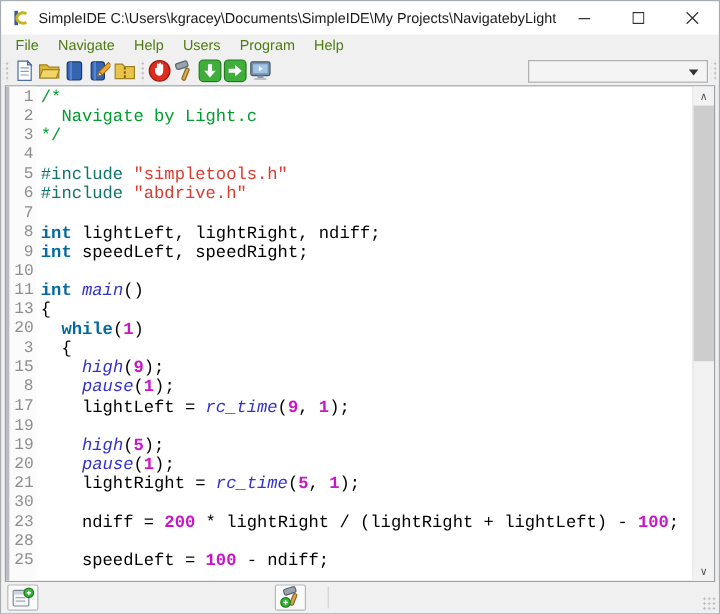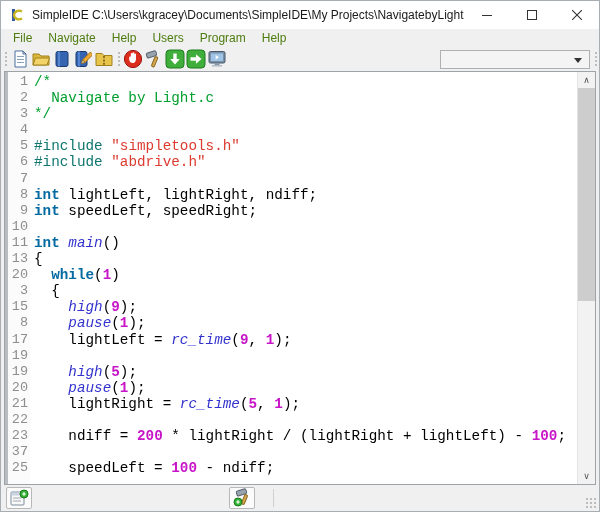--- a/index.html
+++ b/index.html
@@ -196,23 +196,23 @@
         <div class="ln">13</div>
         <div class="ln">20</div>
         <div class="ln">3</div>
         <div class="ln">15</div>
         <div class="ln">8</div>
         <div class="ln">17</div>
         <div class="ln">19</div>
         <div class="ln">19</div>
         <div class="ln">20</div>
         <div class="ln">21</div>
-        <div class="ln">22</div>
+        <div class="ln">30</div>
         <div class="ln">23</div>
-        <div class="ln">37</div>
+        <div class="ln">28</div>
         <div class="ln">25</div>
       </div>
     <div class="code"><div class="cl"><span class="seg-com">/*</span></div><div class="cl"><span class="seg-com">  Navigate by Light.c</span></div><div class="cl"><span class="seg-com">*/</span></div><div class="cl"></div><div class="cl"><span class="seg-pre">#include</span><span class="seg-pln"> </span><span class="seg-str">"simpletools.h"</span></div><div class="cl"><span class="seg-pre">#include</span><span class="seg-pln"> </span><span class="seg-str">"abdrive.h"</span></div><div class="cl"></div><div class="cl"><span class="seg-kw">int</span><span class="seg-pln"> lightLeft, lightRight, ndiff;</span></div><div class="cl"><span class="seg-kw">int</span><span class="seg-pln"> speedLeft, speedRight;</span></div><div class="cl"></div><div class="cl"><span class="seg-kw">int</span><span class="seg-pln"> </span><span class="seg-fn">main</span><span class="seg-pln">()</span></div><div class="cl"><span class="seg-pln">{</span></div><div class="cl"><span class="seg-pln">  </span><span class="seg-kw">while</span><span class="seg-pln">(</span><span class="seg-num">1</span><span class="seg-pln">)</span></div><div class="cl"><span class="seg-pln">  {</span></div><div class="cl"><span class="seg-pln">    </span><span class="seg-fn">high</span><span class="seg-pln">(</span><span class="seg-num">9</span><span class="seg-pln">);</span></div><div class="cl"><span class="seg-pln">    </span><span class="seg-fn">pause</span><span class="seg-pln">(</span><span class="seg-num">1</span><span class="seg-pln">);</span></div><div class="cl"><span class="seg-pln">    lightLeft = </span><span class="seg-fn">rc_time</span><span class="seg-pln">(</span><span class="seg-num">9</span><span class="seg-pln">, </span><span class="seg-num">1</span><span class="seg-pln">);</span></div><div class="cl"></div><div class="cl"><span class="seg-pln">    </span><span class="seg-fn">high</span><span class="seg-pln">(</span><span class="seg-num">5</span><span class="seg-pln">);</span></div><div class="cl"><span class="seg-pln">    </span><span class="seg-fn">pause</span><span class="seg-pln">(</span><span class="seg-num">1</span><span class="seg-pln">);</span></div><div class="cl"><span class="seg-pln">    lightRight = </span><span class="seg-fn">rc_time</span><span class="seg-pln">(</span><span class="seg-num">5</span><span class="seg-pln">, </span><span class="seg-num">1</span><span class="seg-pln">);</span></div><div class="cl"></div><div class="cl"><span class="seg-pln">    ndiff = </span><span class="seg-num">200</span><span class="seg-pln"> * lightRight / (lightRight + lightLeft) - </span><span class="seg-num">100</span><span class="seg-pln">;</span></div><div class="cl"></div><div class="cl"><span class="seg-pln">    speedLeft = </span><span class="seg-num">100</span><span class="seg-pln"> - ndiff;</span></div></div>
     <div class="vscroll">
       <div class="vs-arrow">∧</div>
       <div class="vs-track">
         <div class="vs-thumb"></div>
       </div>
       <div class="vs-arrow">∨</div>
     </div>

